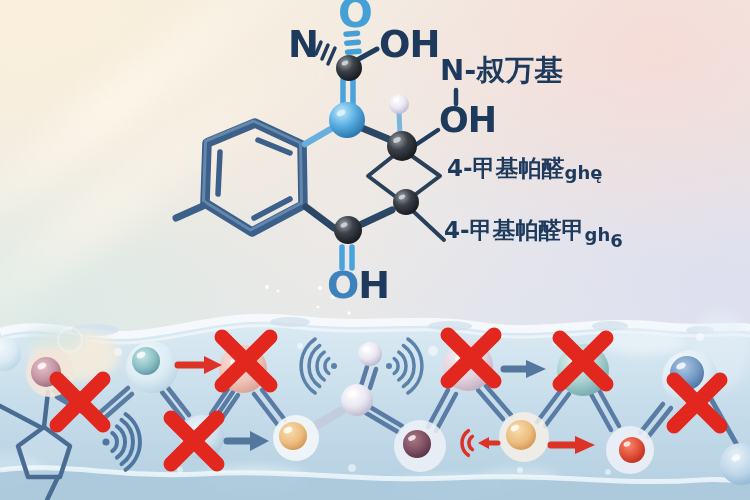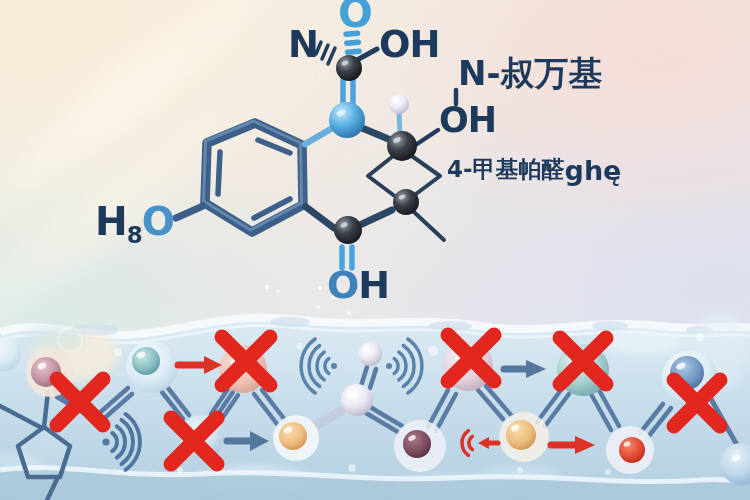--- a/index.html
+++ b/index.html
@@ -14,21 +14,21 @@
       linear-gradient(160deg,#f6eee1 0%,#f0e9e3 35%,#e4e8ec 70%,#dbe3ee 100%);
   }
   .streak{position:absolute;filter:blur(14px);transform:rotate(-38deg);pointer-events:none;
     background:linear-gradient(90deg,rgba(255,248,236,0),rgba(255,249,238,.7),rgba(255,248,236,0));}
   .s1{left:-150px;top:80px;width:540px;height:46px;}
   .s2{left:-180px;top:185px;width:560px;height:56px;opacity:.7;}
   .scene{position:absolute;left:0;top:0;}
   .atom,.label{position:absolute;font-weight:700;color:#1d3a5c;letter-spacing:-1px;line-height:1;white-space:nowrap;}
   .label{letter-spacing:0;}
   .zh{font-size:23px;}
-  .lat{font-size:27px;vertical-align:-3px;letter-spacing:0;}
+  .lat{font-size:18px;vertical-align:-3px;letter-spacing:0;}
   .sub6{font-size:18px;vertical-align:-9px;}
   .sub8{font-size:23px;vertical-align:-8px;letter-spacing:-1px;}
   .blue-o{color:#4792c8;}
 </style>
 </head>
 <body>
 
 <div class="stage">
   <div class="streak s1"></div>
   <div class="streak s2"></div>
@@ -376,27 +376,27 @@
       <circle cx="320" cy="288" r="2"></circle>
         <circle cx="333" cy="297" r="2.2"></circle>
       <circle cx="318" cy="307" r="1.6"></circle>
         <circle cx="349" cy="313" r="1.8"></circle>
     </g>
   </svg>
 
   <div class="atom" style="left:338px;top:-7px;font-size:41px;color:#45a0d6">O</div>
   <div class="atom" style="left:288px;top:26px;font-size:37px">N</div>
   <div class="atom" style="left:379px;top:26px;font-size:37px">OH</div>
-  <div class="label" style="left:458px;top:56px;font-size:34px">N-叔万基</div>
+  <div class="label" style="left:440px;top:56px;font-size:29px">N-叔万基</div>
   <div class="atom" style="left:439px;top:103px;font-size:35px">OH</div>
 
   <div class="label" style="left:447px;top:157px">
     <span class="zh">4-甲基帕醛</span><span class="lat">ghę</span>
   </div>
-
-  <div class="atom" style="left:95px;top:202px;font-size:39px">
-    <span>H</span><span class="sub8">8</span><span class="blue-o">O</span>
+  <div class="label" style="left:444px;top:219px">
+    <span class="zh">4-甲基帕醛甲</span><span class="lat">gh</span><span class="sub6">6</span>
   </div>
+
 
   <div class="atom" style="left:327px;top:266px;font-size:38px">
     <span style="color:#3e82bc">O</span><span>H</span>
   </div>
 </div>
 
 </body></html>

